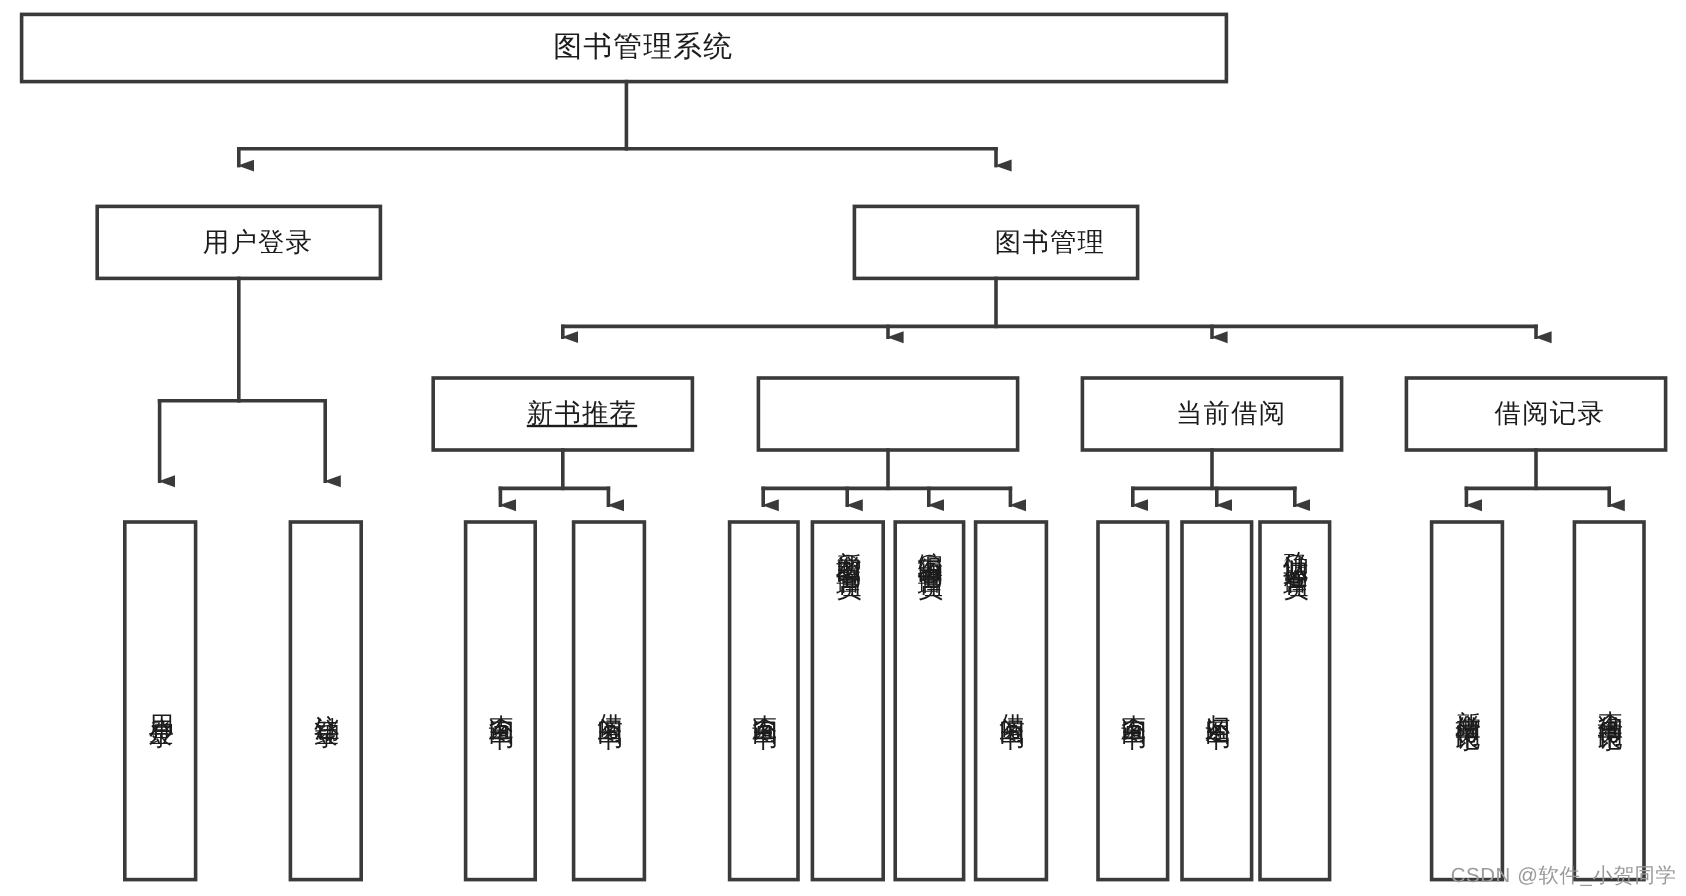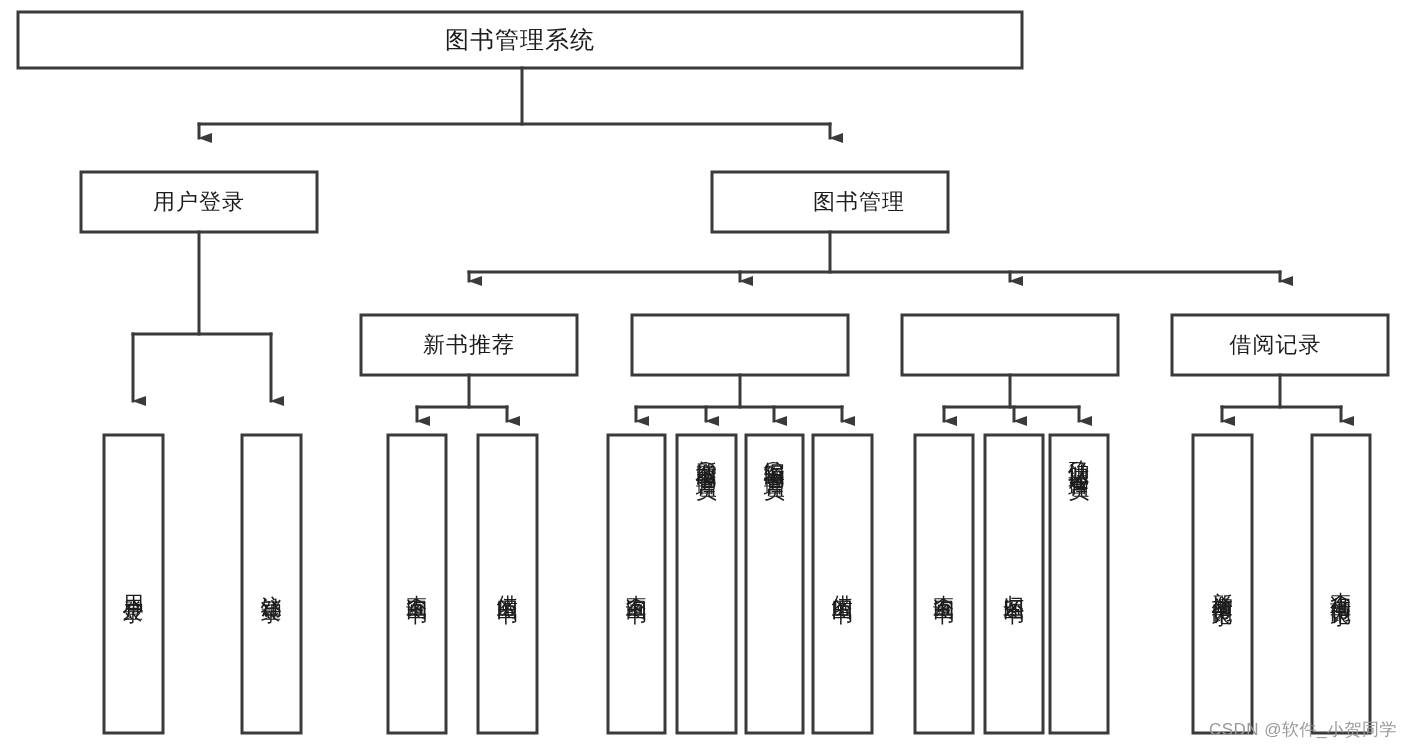--- a/index.html
+++ b/index.html
@@ -42,20 +42,21 @@
     position: absolute;
     display: flex;
     align-items: center;
     justify-content: center;
     font-size: 22px;
     color: #1c1c1c;
     letter-spacing: 1px;
     white-space: nowrap;
     line-height: 1;
     pointer-events: none;
+    padding-left: 16px;
   }
   .v-label {
     position: absolute;
     display: flex;
     align-items: center;
     justify-content: center;
     font-size: 21px;
     color: #1c1c1c;
     line-height: 1.32;
     pointer-events: none;
@@ -156,21 +157,22 @@
     <path class="conn" d="M 1222 407 L 1341 407"></path>
     <path class="conn" d="M 1222 407 L 1222 421" marker-end="url(#arrow)"></path>
     <path class="conn" d="M 1341 407 L 1341 421" marker-end="url(#arrow)"></path>
   </svg>
 
   <div class="h-label" style="left:18px; top:12px; width:1004px; height:56px; font-size:24px;">图书管理系统</div>
 
   <div class="h-label" style="left:81px; top:172px; width:236px; height:60px;">用户登录</div>
   <div class="h-label" style="left:712px; top:172px; width:236px; height:60px;margin-left:29px;">图书管理</div>
 
-  <div class="h-label" style="left:361px; top:315px; width:216px; height:60px;">新书推荐</div>
+  <div class="h-label" style="left:361px; top:315px; width:216px; height:60px;text-decoration:underline;">新书推荐</div>
+  <div class="h-label" style="left:902px; top:315px; width:216px; height:60px;">当前借阅</div>
   <div class="h-label" style="left:1172px; top:315px; width:207px; height:60px;">借阅记录</div>
 
   <div class="v-label" style="left:104px; top:435px; width:59px; height:298px;">
       <span>用户登录</span>
     </div>
   <div class="v-label" style="left:242px; top:435px; width:59px; height:298px;">
       <span>注销登录</span>
     </div>
   <div class="v-label" style="left:388px; top:435px; width:58px; height:298px;">
       <span>查询图书</span>

